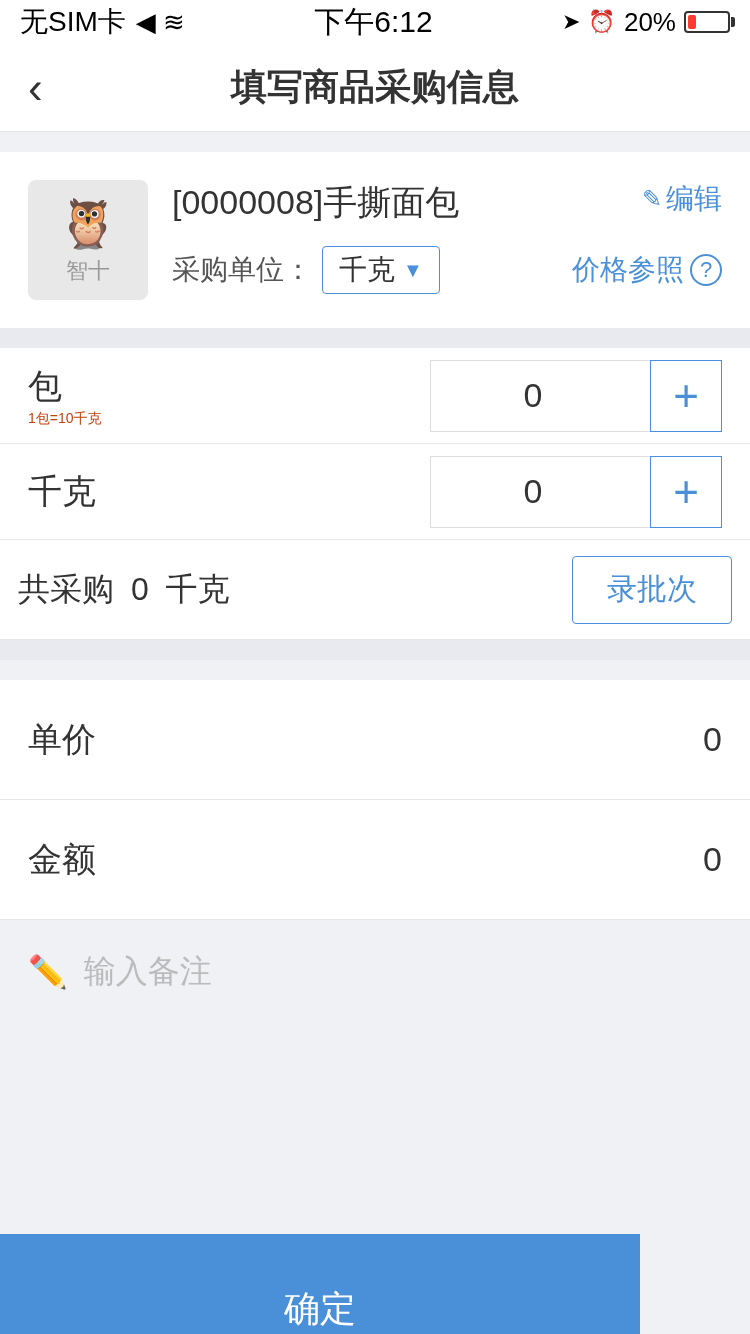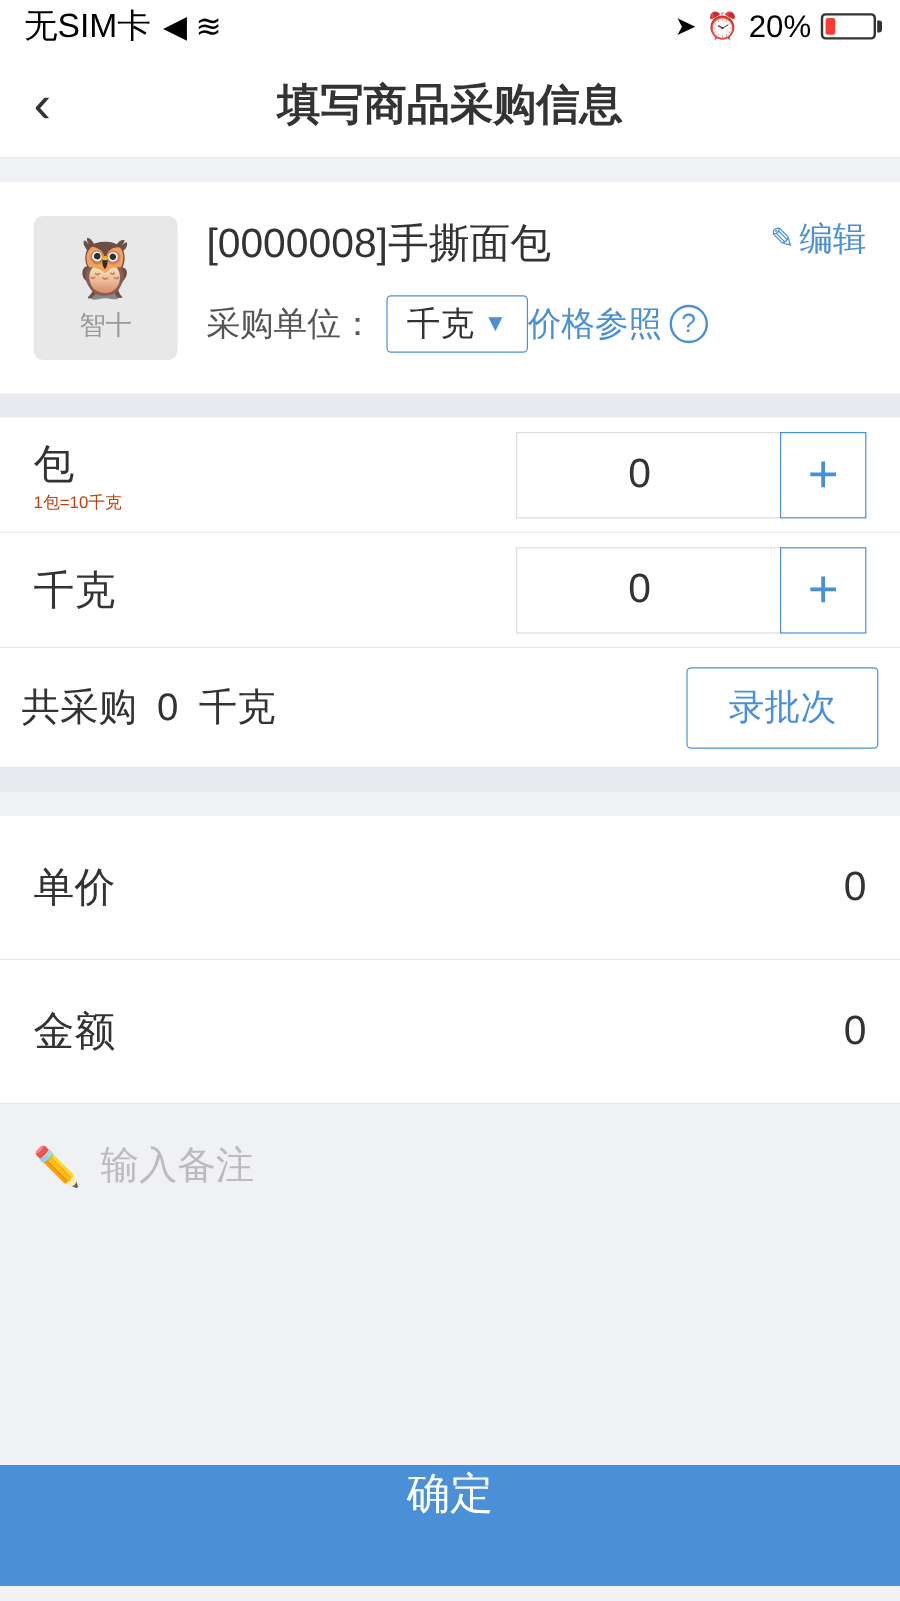--- a/index.html
+++ b/index.html
@@ -127,20 +127,21 @@
       font-size: 28px;
       display: flex;
       align-items: center;
       gap: 4px;
       cursor: pointer;
       white-space: nowrap;
     }
     .product-unit-row {
       display: flex;
       align-items: center;
+      justify-content: space-between;
       margin-top: 20px;
     }
     .unit-label {
       font-size: 28px;
       color: #555;
     }
     .unit-select {
       border: 1px solid #4a90d9;
       border-radius: 4px;
       padding: 4px 16px;
@@ -292,52 +293,53 @@
 
     
     .content-spacer {
       flex: 1;
       background: #f0f1f5;
       min-height: 300px;
     }
 
     
     .confirm-btn {
-      width: 750px;
+      width: 640px;
       height: 100px;
       background: #4a90d9;
       color: #fff;
       font-size: 36px;
       display: flex;
-      align-items: flex-start;
+      align-items: flex-end;
       justify-content: center;
       cursor: pointer;
       border: none;
       position: fixed;
-      bottom: 13px;
+      bottom: 0;
       left: 0;
     }
 
     .main-content {
       padding-bottom: 100px;
     }
 
     
     .wifi-icon { font-size: 26px; }
   </style>
 </head>
 <body>
 
 <div class="main-content">
 
   <div class="status-bar">
     <div class="status-left">
       <span>无SIM卡</span>
       <span class="wifi-icon">◀ ≋</span>
     </div>
+    <div class="status-center">下午6:12</div>
     <div class="status-right">
       <span style="font-size:22px;">➤</span>
       <span style="font-size:22px;">⏰</span>
       <span>20%</span>
       <div class="battery">
         <div class="battery-fill"></div>
       </div>
     </div>
   </div>
 

